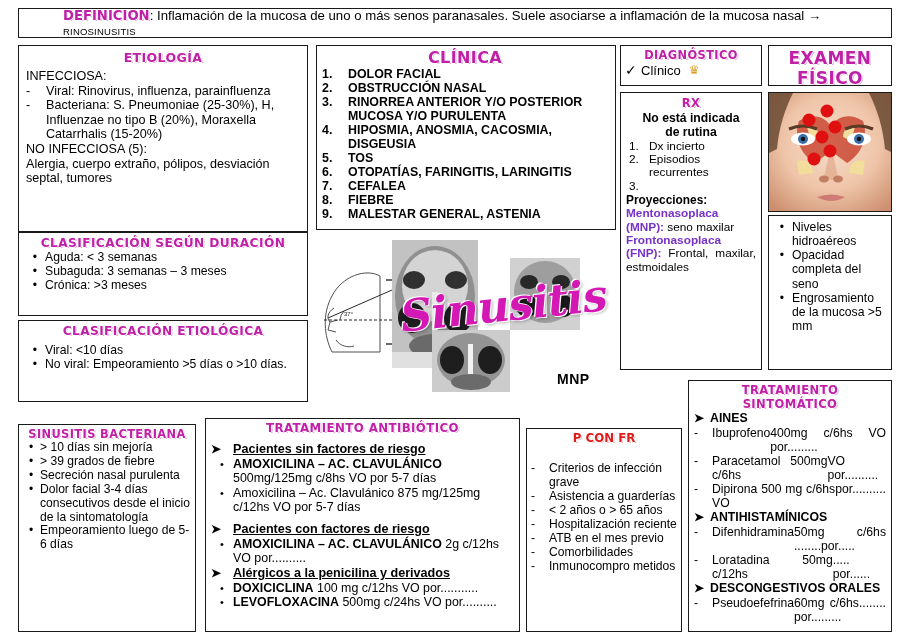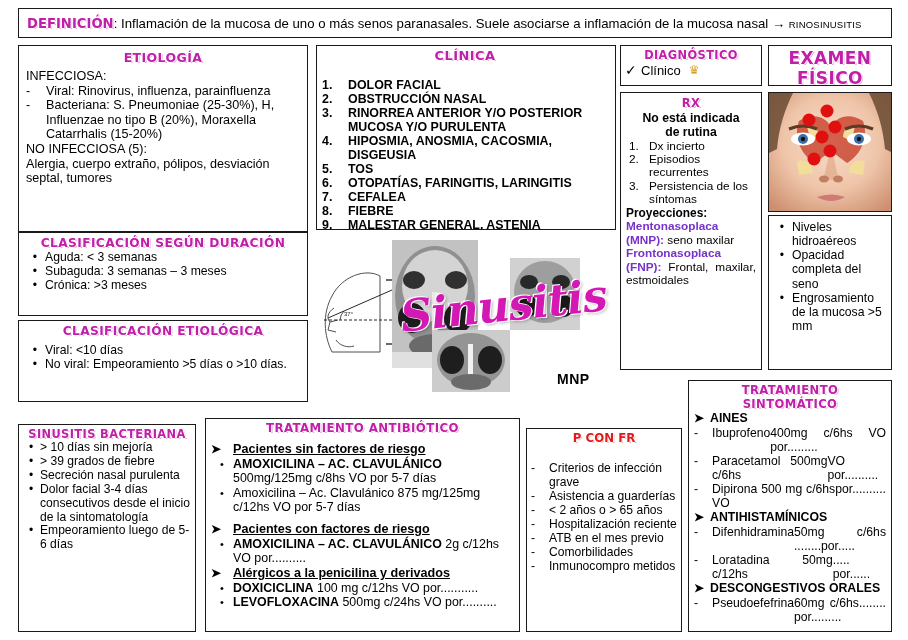--- a/index.html
+++ b/index.html
@@ -55,34 +55,34 @@
        1.3px 1.3px 0 #f4a0a0;
     font-family: "DejaVu Sans", sans-serif;
   }
 
   
   #definicion {
     left: 18px; top: 8px; width: 874px; height: 30px;
     display: flex; align-items: center;
     padding: 0 8px;
   }
-  #definicion .txt { font-size: 13.2px; }
+  #definicion .txt { font-size: 13.2px; margin-left: 36px; }
   #definicion .small { font-size: 9.5px; letter-spacing: .2px; }
 
   
   #etiologia { left: 18px; top: 45px; width: 290px; height: 187px; padding: 4px 7px; }
   #etiologia .hdr { font-size: 12.5px; margin-bottom: 4px; }
   .plain { font-size: 12.6px; line-height: 1.16; }
   .dashrow { display: flex; font-size: 12.6px; line-height: 1.16; }
   .dashrow .d { width: 20px; flex: none; }
   .dashrow .t { flex: 1; }
 
   
   #clinica { left: 316px; top: 45px; width: 300px; height: 185px; padding: 2px 4px 2px 2px; }
-  #clinica .hdr { font-size: 13px; margin-bottom: 15px; }
+  #clinica .hdr { font-size: 16px; margin-bottom: 0; }
   .numrow { display: flex; font-size: 12.4px; font-weight: bold; line-height: 1.13; }
   .numrow .n { width: 26px; flex: none; text-align: left; padding-left: 3px; }
   .numrow .t { flex: 1; }
 
   
   #diagnostico { left: 620px; top: 45px; width: 142px; height: 41px; padding: 2px 4px; }
   #diagnostico .hdr { font-size: 11.4px; }
   #diagnostico .line { display: flex; align-items: center; font-size: 13px; }
   #diagnostico .chk { width: 16px; font-size: 14px; }
   #diagnostico .crown { color: #d89a1a; font-size: 12px; margin-left: 8px; }
@@ -259,21 +259,20 @@
     <div class="numrow">
         <span class="n">1.</span>
         <span class="t">Dx incierto</span>
       </div>
     <div class="numrow">
         <span class="n">2.</span>
         <span class="t">Episodios recurrentes</span>
       </div>
     <div class="numrow">
         <span class="n">3.</span>
-        <span class="t">Persistencia de los síntomas</span>
       </div>
     <div class="lbl">Proyecciones:</div>
     <div class="proj">
       <span class="purple">Mentonasoplaca (MNP):</span><span> seno maxilar</span>
     </div>
     <div class="proj">
       <span class="purple">Frontonasoplaca (FNP):</span><span> Frontal, maxilar, estmoidales</span>
     </div>
   </div>
 

